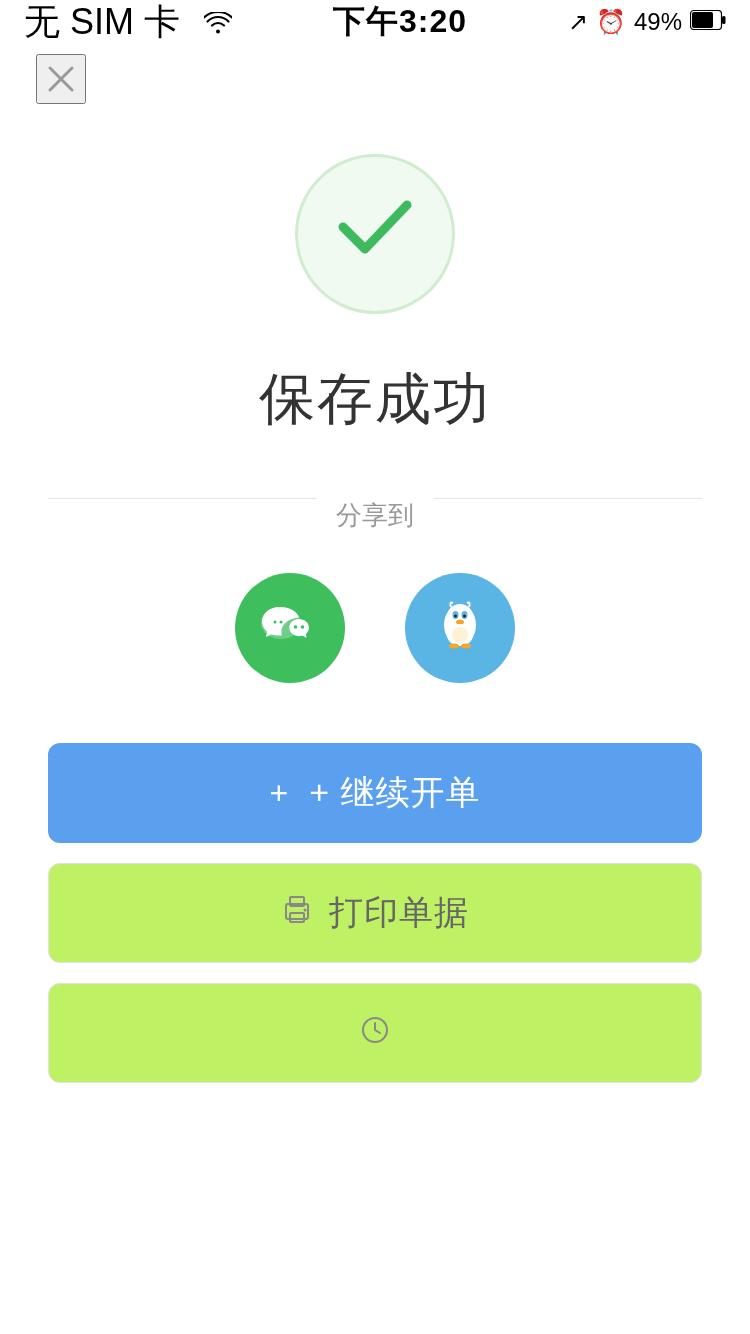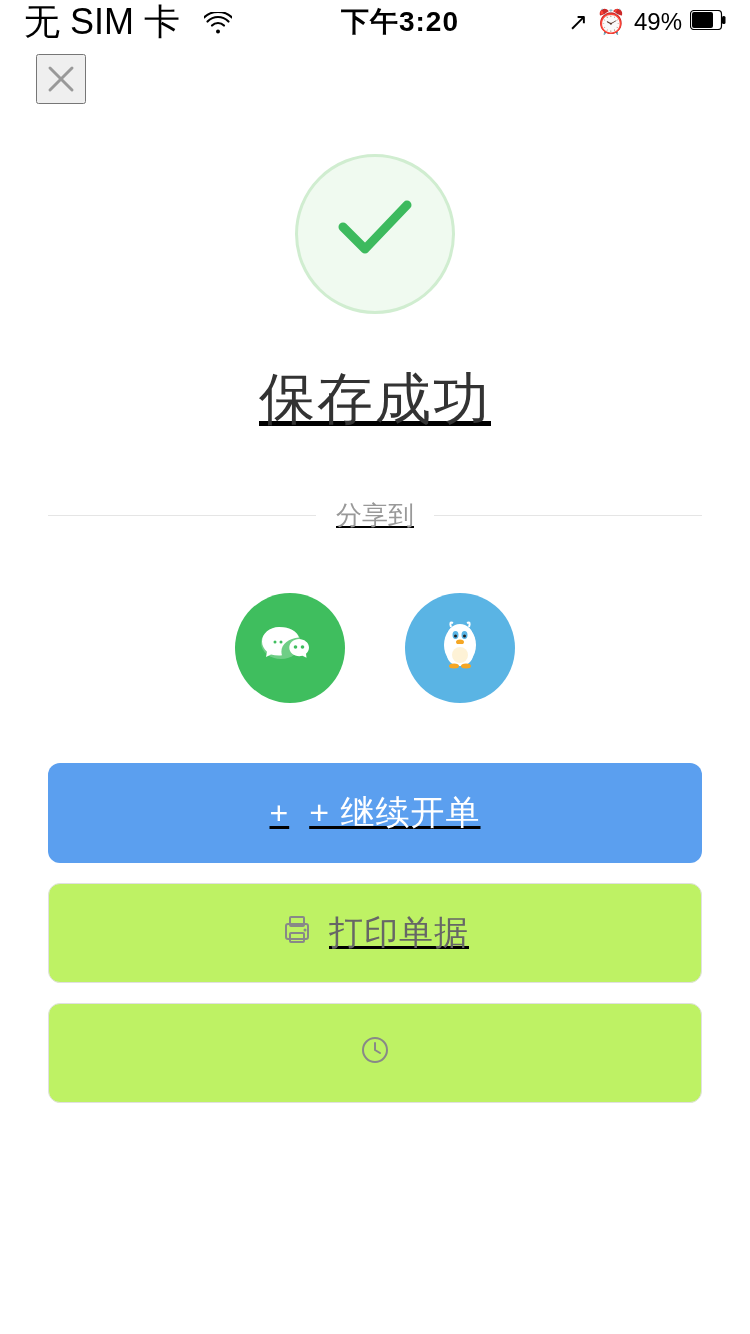--- a/index.html
+++ b/index.html
@@ -27,21 +27,21 @@
     .status-left {
       display: flex;
       align-items: center;
       gap: 24px;
       font-size: 36px;
       font-weight: 500;
       color: #000;
     }
 
     .status-center {
-      font-size: 28px;
+      font-size: 32px;
       font-weight: 600;
       color: #000;
       letter-spacing: 1px;
     }
 
     .status-right {
       display: flex;
       align-items: center;
       gap: 8px;
       font-size: 24px;
@@ -65,21 +65,20 @@
       width: 34px;
       height: 34px;
     }
 
     
     .main-content {
       display: flex;
       flex-direction: column;
       align-items: center;
       padding-top: 110px;
-      text-decoration: underline;
     }
 
     
     .success-circle {
       width: 160px;
       height: 160px;
       border-radius: 50%;
       background: #f0faf0;
       border: 3px solid #d0edd0;
       display: flex;
@@ -109,23 +108,23 @@
       width: 100%;
       display: flex;
       flex-direction: column;
       align-items: center;
       margin-bottom: 60px;
     }
 
     .divider-row {
       width: 100%;
       display: flex;
-      align-items: center;
+      align-items: flex-start;
       padding: 0 48px;
-      margin-bottom: 60px;
+      margin-bottom: 40px;
     }
 
     .divider-line {
       flex: 1;
       height: 1px;
       background: #e5e5e5;
     }
 
     .share-label {
       font-size: 26px;

